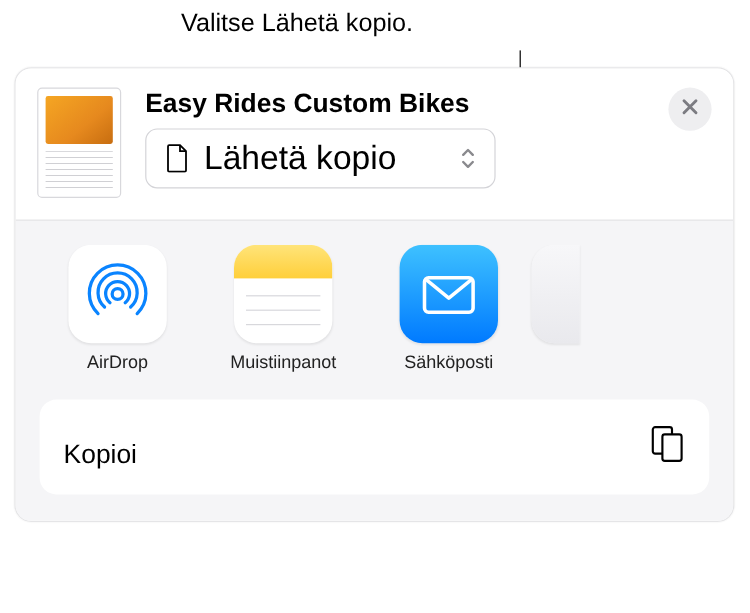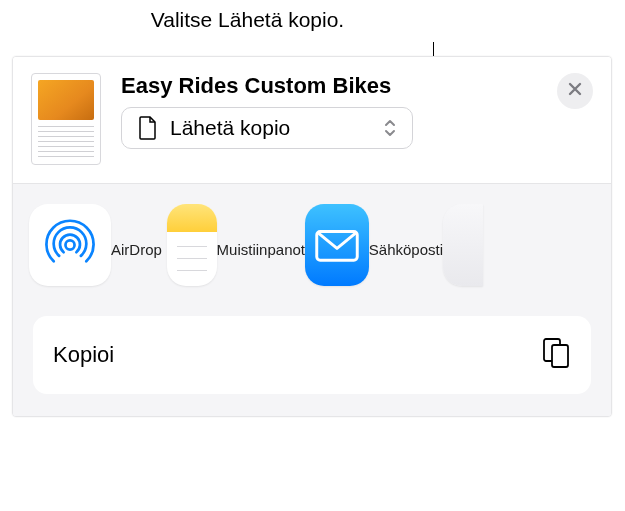--- a/index.html
+++ b/index.html
@@ -38,21 +38,21 @@
       width:16px;
       height:1px;
       background:#000;
     }
     .share-sheet {
       position: absolute;
       top: 56px;
       left: 12px;
       width: 600px;
       border: 1px solid #e5e5e7;
-      border-radius: 4px;
+      border-radius: 14px;
       background: #fff;
       overflow: hidden;
       box-shadow: 0 0 0 1px rgba(0,0,0,0.02);
     }
     .sheet-header {
       display: flex;
       align-items: flex-start;
       padding: 16px 18px 18px 18px;
       background: #fff;
     }
@@ -105,21 +105,21 @@
       width: 292px;
     }
     .selector .doc-icon {
       width: 20px;
       height: 24px;
       margin-right: 12px;
       flex-shrink: 0;
     }
     .selector-text {
       flex: 1;
-      font-size: 21px;
+      font-size: 28px;
       color: #000;
     }
     .selector .chevrons {
       width: 16px;
       height: 22px;
       flex-shrink: 0;
     }
     .close-btn {
       width: 36px;
       height: 36px;
@@ -139,21 +139,21 @@
     }
     .apps-row {
       display: flex;
       padding: 0 16px 22px 16px;
       overflow: hidden;
     }
     .app-item {
       width: 138px;
       flex-shrink: 0;
       display: flex;
-      flex-direction: row;
+      flex-direction: column;
       align-items: center;
       cursor: pointer;
     }
     .app-icon {
       width: 82px;
       height: 82px;
       border-radius: 19px;
       margin-bottom: 8px;
       display: flex;
       align-items: center;
@@ -192,21 +192,21 @@
       box-shadow: 0 1px 2px rgba(0,0,0,0.08);
     }
     .action-section {
       padding: 0 20px 22px 20px;
     }
     .action-row {
       background: #fff;
       border-radius: 14px;
       padding: 20px 20px;
       display: flex;
-      align-items: center;
+      align-items: flex-end;
       justify-content: space-between;
       cursor: pointer;
     }
     .action-label {
       font-size: 22px;
       color: #000;
     }
   </style>
 </head>
 <body>

